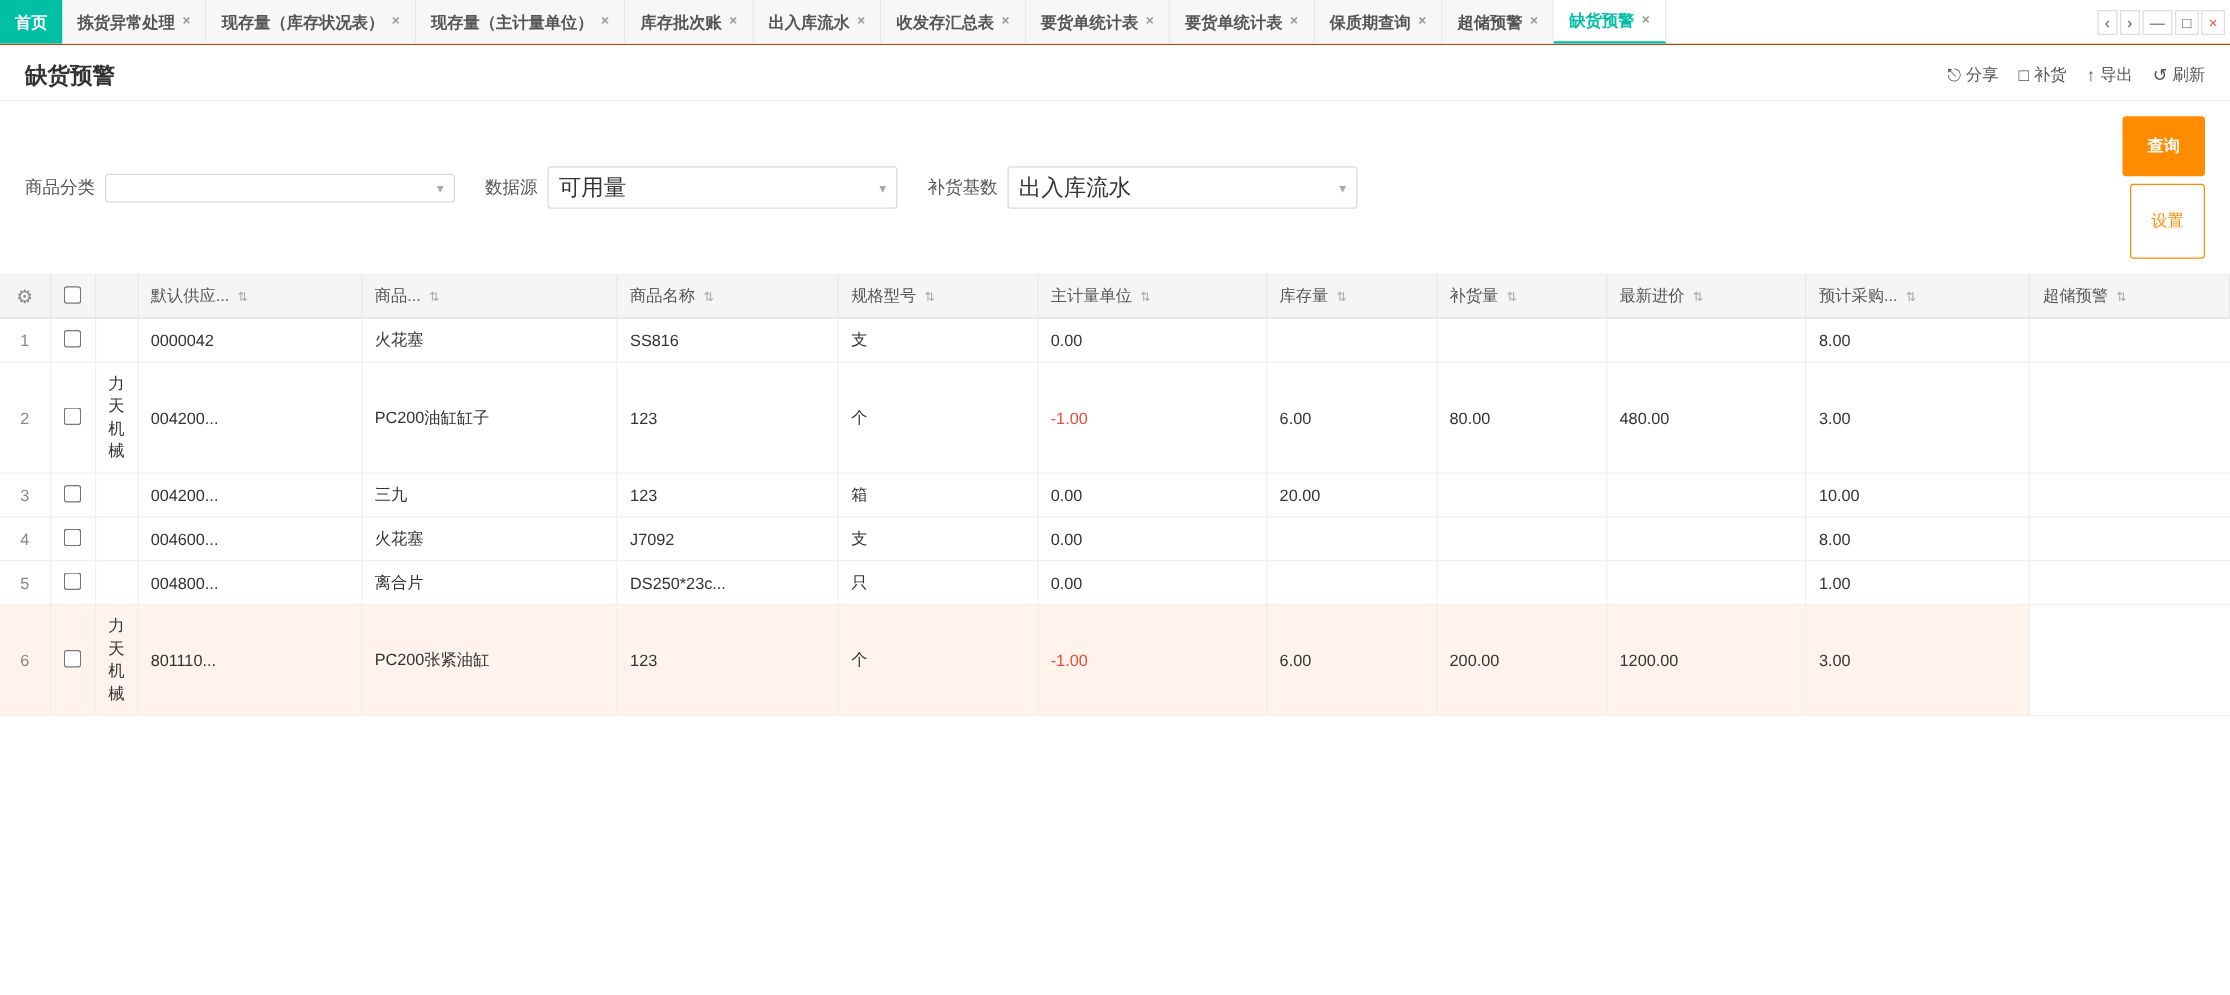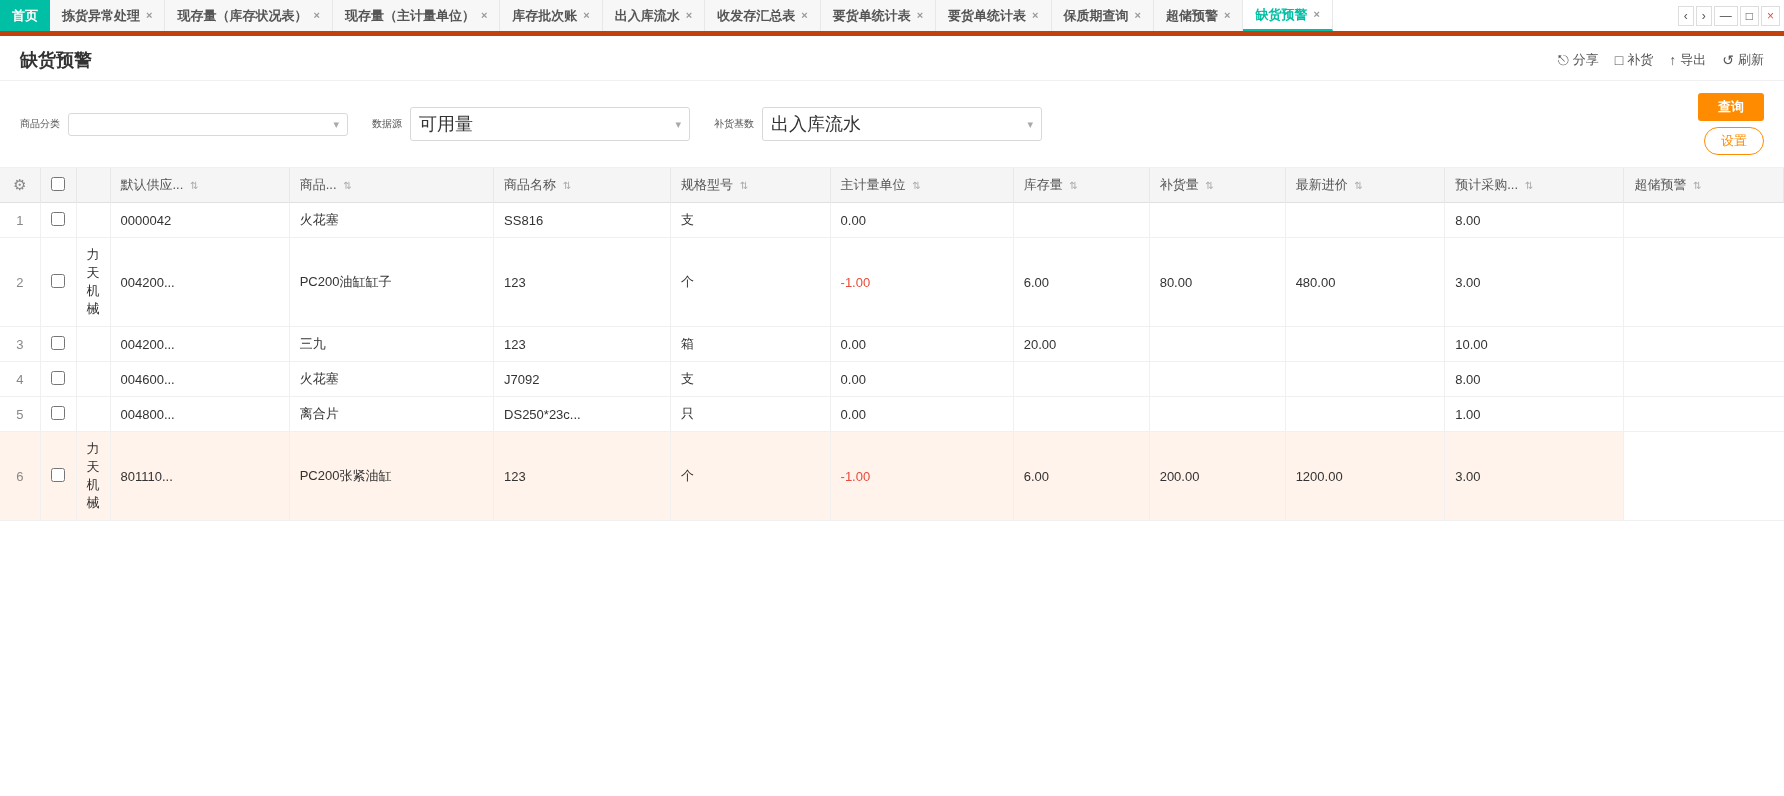--- a/index.html
+++ b/index.html
@@ -3,21 +3,21 @@
   <meta charset="utf-8">
   <style>
     * { box-sizing: border-box; margin: 0; padding: 0; }
     body { font-family: "Microsoft YaHei", Arial, sans-serif; font-size: 13px; background: #f0f2f5; color: #333; }
 
     
     .tab-bar {
       display: flex;
       align-items: center;
       background: #fff;
-      border-bottom: 5px solid #c2410c;
+      border-bottom: 1px solid #c2410c;
       height: 36px;
       overflow: hidden;
     }
     .tab-item {
       display: flex;
       align-items: center;
       padding: 0 12px;
       height: 100%;
       white-space: nowrap;
       cursor: pointer;
@@ -107,21 +107,21 @@
       gap: 24px;
       border-bottom: 1px solid #f0f0f0;
     }
     .filter-group {
       display: flex;
       align-items: center;
       gap: 8px;
     }
     .filter-label {
       color: #555;
-      font-size: 10px;
+      font-size: 14px;
       white-space: nowrap;
     }
     .filter-select {
       display: flex;
       align-items: center;
       border: 1px solid #d9d9d9;
       border-radius: 3px;
       background: #fff;
       padding: 4px 8px;
       min-width: 180px;
@@ -144,31 +144,31 @@
       display: flex;
       flex-direction: column;
       gap: 6px;
       align-items: flex-end;
     }
     .btn-query {
       background: #ff8c00;
       color: #fff;
       border: none;
       border-radius: 3px;
-      padding: 5px 20px;
+      padding: 15px 20px;
       cursor: pointer;
       font-size: 13px;
       font-weight: bold;
     }
     .btn-settings {
       background: #fff;
       color: #ff8c00;
       border: 1px solid #ff8c00;
-      border-radius: 14px;
-      padding: 4px 16px;
+      border-radius: 3px;
+      padding: 20px 16px;
       cursor: pointer;
       font-size: 13px;
     }
 
     
     .table-container {
       padding: 0 0;
       overflow-x: auto;
     }
     table {

